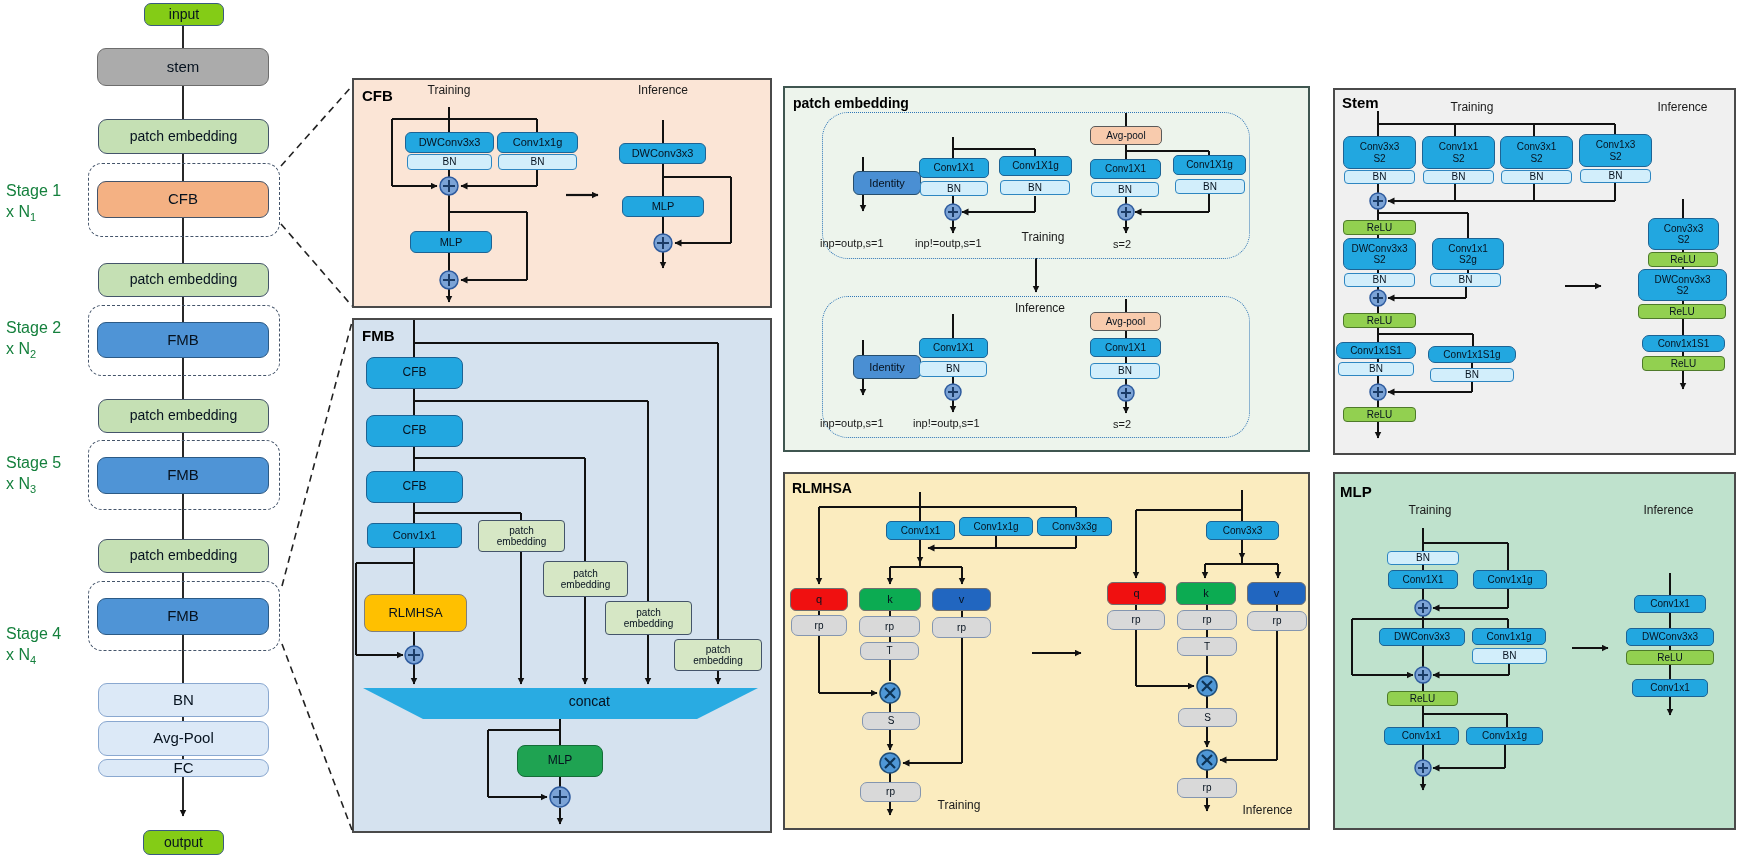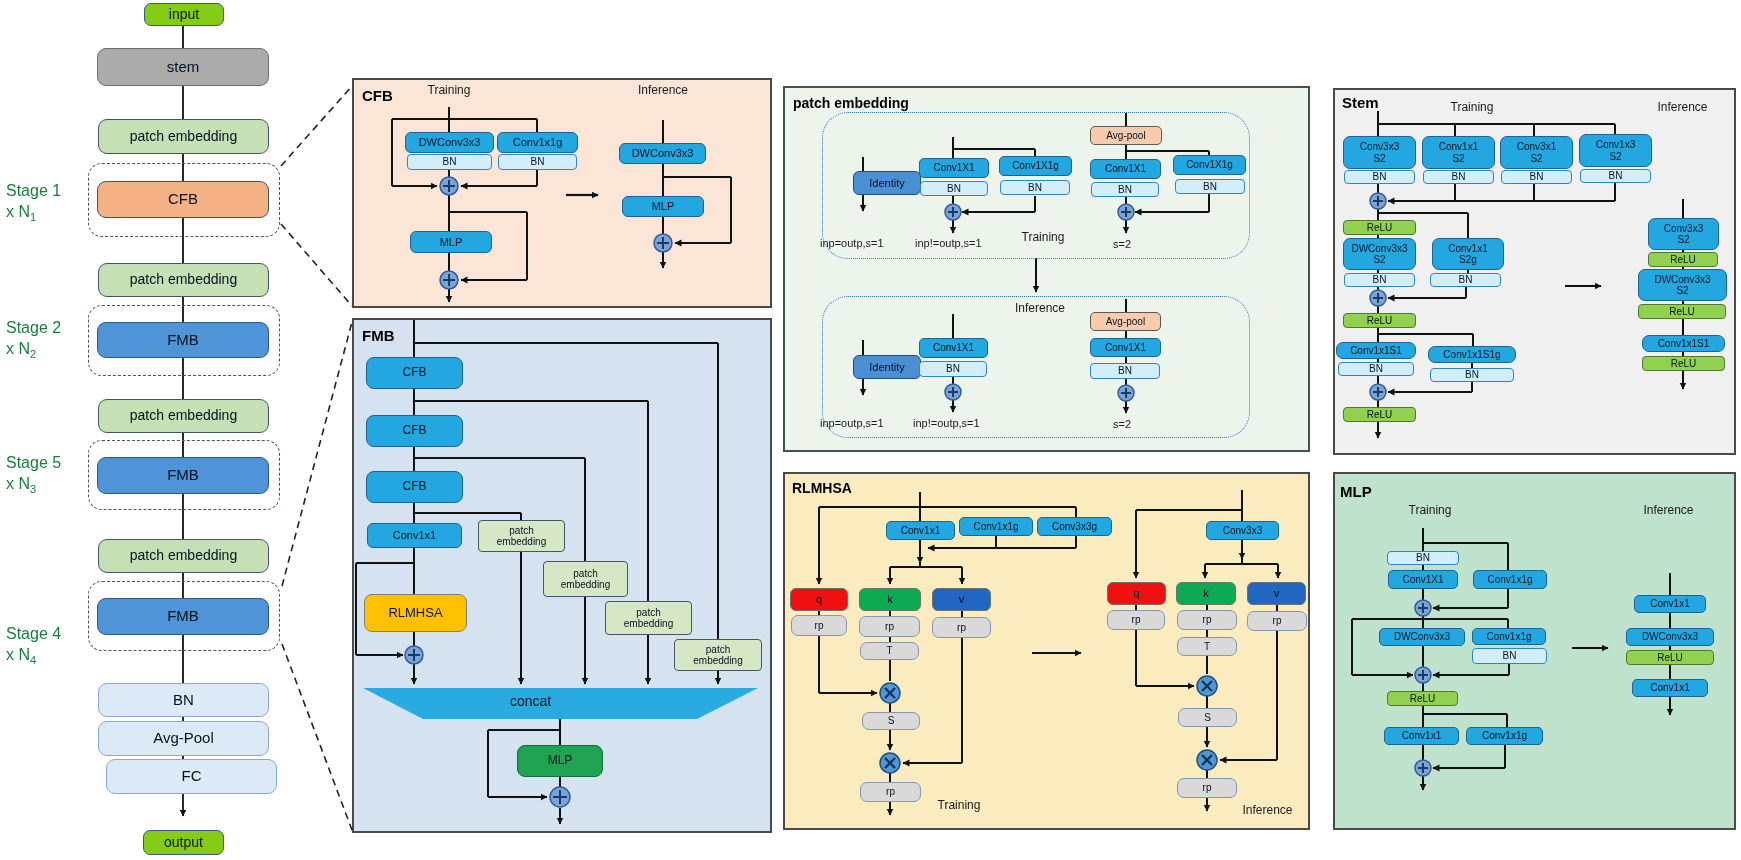--- a/index.html
+++ b/index.html
@@ -28,21 +28,21 @@
   .lblue{background:var(--head-lightblue);border-color:#8aa8d0;border-radius:9px;}
   .stemb{background:var(--stem-gray);border-color:#6d6d6d;border-radius:9px;}
   .io{background:#84cc16;border-color:#3a5a80;border-radius:7px;}
   .dotted{position:absolute;border:1.6px dotted #2e75b6;border-radius:26px;z-index:2;}
   .dashedbox{position:absolute;border:1.8px dashed #44546a;border-radius:14px;z-index:1;box-sizing:border-box;}
   .ptitle{position:absolute;z-index:2;font-weight:bold;font-size:14px;color:#000;}
   .lbl{position:absolute;z-index:2;font-size:12px;color:#1a1a1a;text-align:center;}
   .cap{position:absolute;z-index:2;font-size:11px;color:#1a1a1a;white-space:nowrap;}
   .stage-label{position:absolute;z-index:2;font-size:16px;color:#15803d;line-height:1.3;}
   .f15{font-size:15px;} .f14{font-size:14px;} .f13{font-size:13px;} .f12{font-size:12px;} .f10{font-size:10px;}
-  .concat-txt{position:absolute;z-index:2;font-size:14px;color:#06121f;text-align:left;}
+  .concat-txt{position:absolute;z-index:2;font-size:14px;color:#06121f;text-align:right;}
 </style>
 </head>
 <body>
 
 <div class="panel" style="left:352px;top:78px;width:420px;height:230px;background:var(--panel-cfb-bg);"></div>
 <div class="panel" style="left:352px;top:318px;width:420px;height:515px;background:var(--panel-fmb-bg);"></div>
 <div class="panel" style="left:783px;top:86px;width:527px;height:366px;background:var(--panel-pe-bg);border-color:#3f5650;"></div>
 <div class="panel" style="left:1333px;top:88px;width:403px;height:367px;background:var(--panel-stem-bg);"></div>
 <div class="panel" style="left:783px;top:472px;width:527px;height:358px;background:var(--panel-rlmhsa-bg);"></div>
 <div class="panel" style="left:1333px;top:472px;width:403px;height:358px;background:var(--panel-mlp-bg);"></div>
@@ -328,21 +328,21 @@
 <div class="dashedbox" style="left:88px;top:305px;width:192px;height:71px;"></div>
 <div class="b fblue f15" style="left:97px;top:322px;width:172px;height:36px;">FMB</div>
 <div class="b peg1 f14" style="left:98px;top:399px;width:171px;height:34px;">patch embedding</div>
 <div class="dashedbox" style="left:88px;top:440px;width:192px;height:70px;"></div>
 <div class="b fblue f15" style="left:97px;top:457px;width:172px;height:37px;">FMB</div>
 <div class="b peg1 f14" style="left:98px;top:539px;width:171px;height:34px;">patch embedding</div>
 <div class="dashedbox" style="left:88px;top:581px;width:192px;height:70px;"></div>
 <div class="b fblue f15" style="left:97px;top:598px;width:172px;height:37px;">FMB</div>
 <div class="b lblue f15" style="left:98px;top:683px;width:171px;height:34px;">BN</div>
 <div class="b lblue f15" style="left:98px;top:721px;width:171px;height:35px;">Avg-Pool</div>
-<div class="b lblue f15" style="left:106px;top:759px;width:171px;height:35px;">FC</div>
+<div class="b lblue f15" style="left:98px;top:759px;width:171px;height:18px;">FC</div>
 <div class="b io f14" style="left:143px;top:830px;width:81px;height:25px;">output</div>
 
 <div class="stage-label" style="left:6px;top:181px;">
   <div><span>Stage 1</span></div>
   <div><span>x N</span><sub style="font-size:11px;">1</sub></div>
 </div>
 <div class="stage-label" style="left:6px;top:318px;">
   <div><span>Stage 2</span></div>
   <div><span>x N</span><sub style="font-size:11px;">2</sub></div>
 </div>

